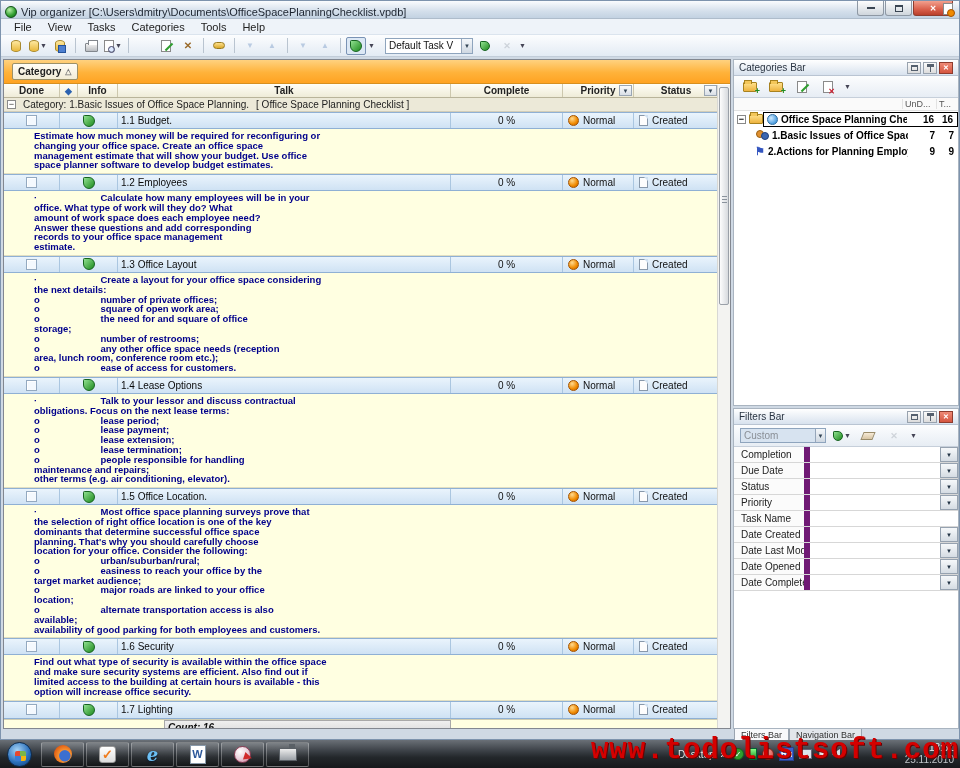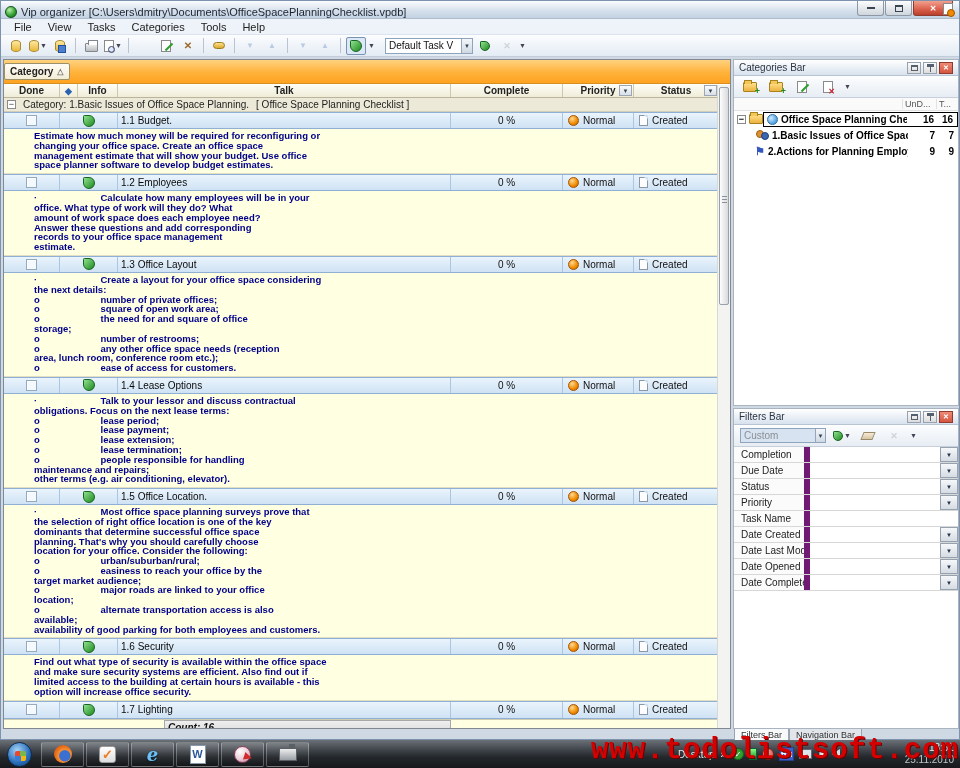--- a/index.html
+++ b/index.html
@@ -44,21 +44,21 @@
 .i-key { width:12px; height:7px; background:linear-gradient(#ffe08a,#d9a92e); border:1px solid #9a7b1e; border-radius:4px; }
 .i-arr { font-size:8px; color:#6a8fc0; }
 .i-funnel { width:12px; height:12px; background:linear-gradient(135deg,#8fe08f,#1f8b1f); border:1px solid #15641f; border-radius:2px 9px 9px 9px; }
 .i-eraser { width:12px; height:8px; background:linear-gradient(#f6ead6,#d8c5a4); border:1px solid #998b6a; transform:skewX(-22deg); }
 .i-x { color:#9aa2ac; font-size:9px; font-weight:bold; }
 .combo { width:88px; height:16px; background:#fff; border:1px solid #8ea4bd; font-size:10px; display:flex; align-items:center; padding-left:3px; margin-left:8px; }
 .combo .sp { margin-left:auto; width:11px; height:14px; background:linear-gradient(#f4f7fa,#cfd8e2); border-left:1px solid #96a6ba; font-size:6px; display:flex; align-items:center; justify-content:center; color:#345; }
 
 
 .grid { position:absolute; left:2px; top:58px; width:728px; height:670px; background:#fff; border:1px solid #828790; overflow:hidden; }
-.gband { height:24px; background:linear-gradient(#ffd27f,#ffb23a 55%,#ffa322); display:flex; align-items:center; border-bottom:1px solid #d79020; }
+.gband { height:24px; background:linear-gradient(#ffd27f,#ffb23a 55%,#ffa322); display:flex; align-items:center; padding-left:8px; border-bottom:1px solid #d79020; }
 .gby { height:17px; background:linear-gradient(#fffdf6,#f3ecd6); border:1px solid #9c9168; border-radius:2px; display:flex; align-items:center; gap:4px; padding:0 5px; font-size:10px; font-weight:bold; color:#222; }
 .sortt { font-size:8px; color:#777; }
 .gbody { width:714px; }
 .hrow { display:flex; height:14px; background:linear-gradient(#fffef7,#efecd8); border-bottom:1px solid #b9b49a; font-weight:bold; font-size:10px; color:#222; }
 .h { border-right:1px solid #cdc8ae; display:flex; align-items:center; justify-content:center; position:relative; }
 .w-done{width:56px} .w-dia{width:18px} .w-info{width:40px} .w-name{width:333px} .w-comp{width:112px} .w-pri{width:71px} .w-stat{width:84px; border-right:none}
 .hdia { color:#2b62b0; font-size:9px; }
 .hdd { position:absolute; right:1px; top:1px; width:13px; height:11px; background:linear-gradient(#fafbfc,#d9dfe6); border:1px solid #9aa6b4; font-size:6px; color:#345; display:flex; align-items:center; justify-content:center; }
 .grow { height:14px; background:#ece9d8; border-bottom:1px solid #d2cdb8; display:flex; align-items:center; font-size:10px; gap:7px; padding-left:3px; color:#222; }
 .exp { width:9px; height:9px; background:#fff; border:1px solid #8a8a8a; font-size:9px; line-height:7px; text-align:center; color:#333; flex:none; }

